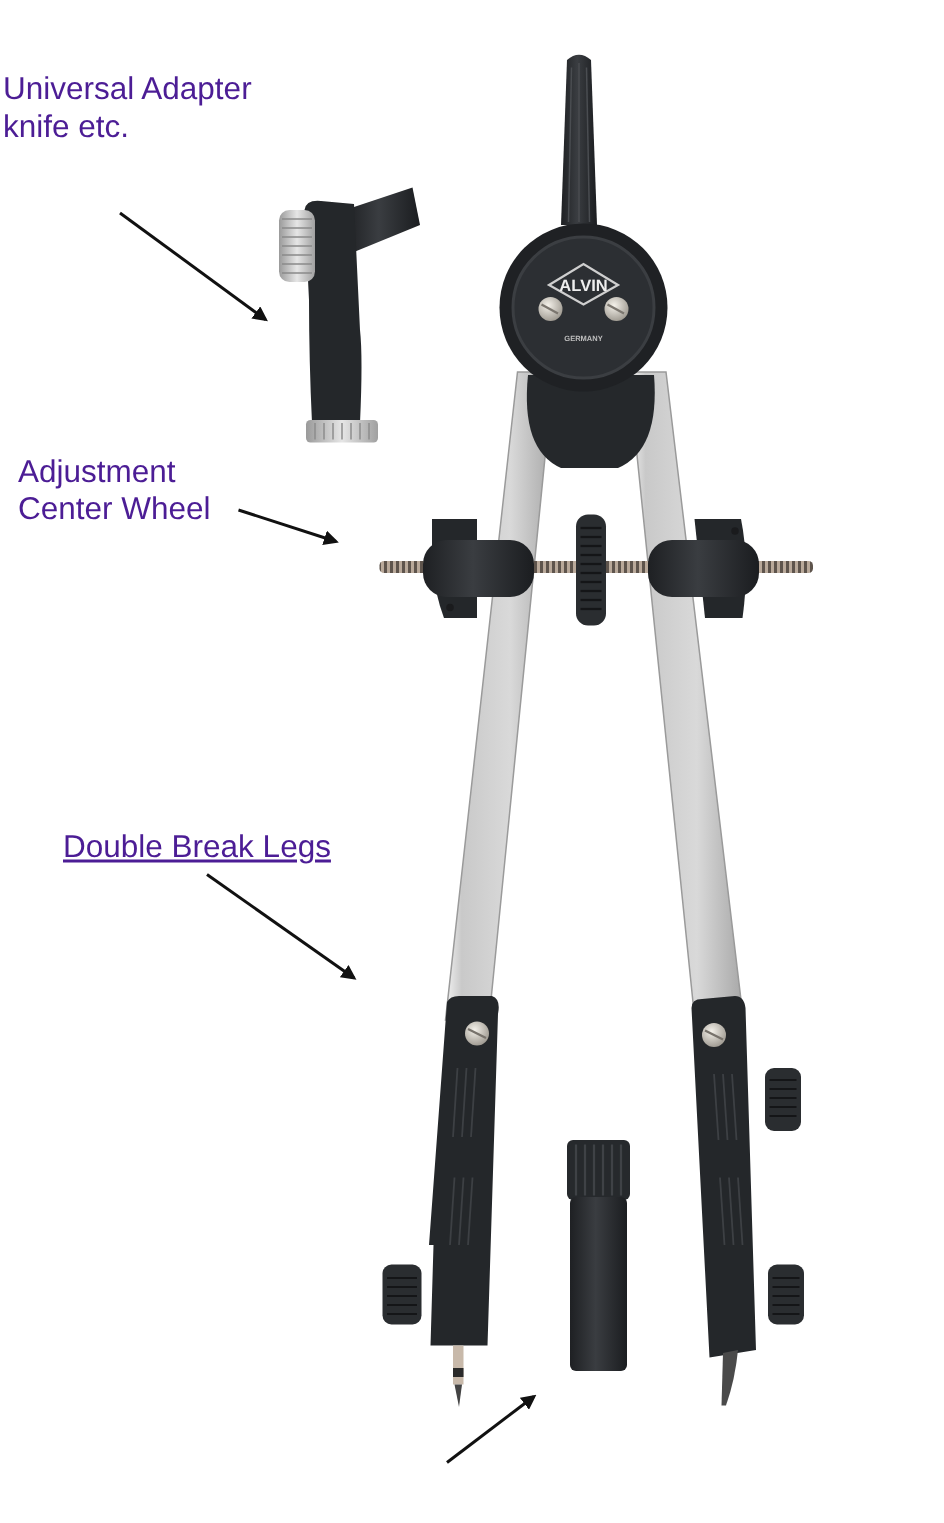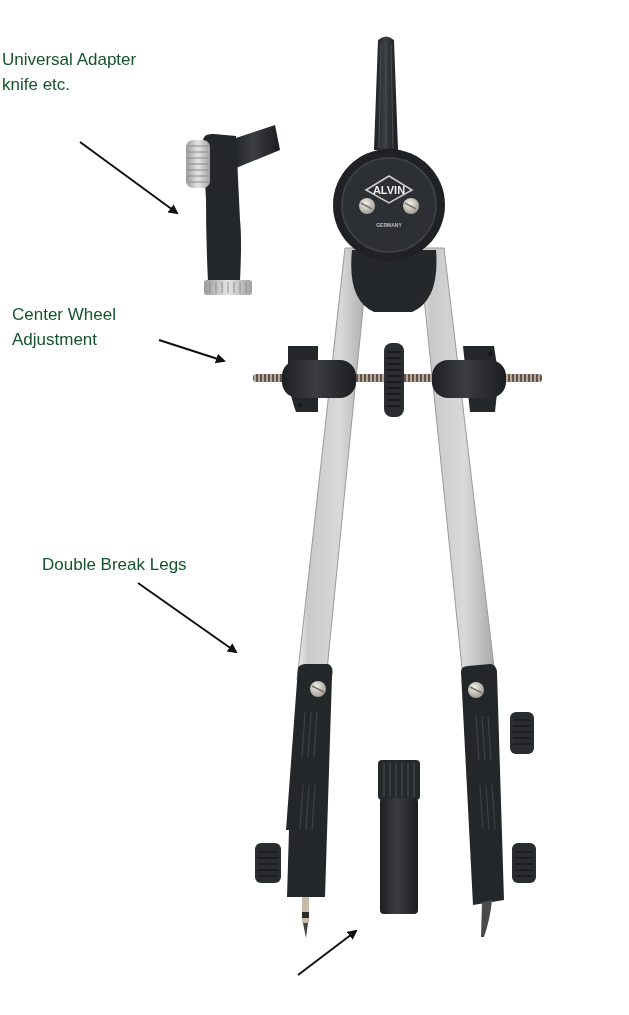--- a/index.html
+++ b/index.html
@@ -1,24 +1,24 @@
 <!DOCTYPE html>
 <html><head>
 <meta charset="utf-8">
 <style>
   html, body { margin: 0; padding: 0; background: #ffffff; }
   body { width: 629px; height: 1015px; position: relative; overflow: hidden;
          font-family: "Liberation Sans", sans-serif; }
   .stage { position: absolute; left: 0; top: 0; width: 629px; height: 1015px; }
-  .label { position: absolute; color: #14532d; font-size: 17px; line-height: 25px;
+  .label { position: absolute; color: #4c1d95; font-size: 21px; line-height: 25px;
            font-family: "Liberation Sans", sans-serif; white-space: nowrap; }
   .label span { display: block; }
   #lbl-adapter { left: 2px; top: 47px; }
   #lbl-wheel { left: 12px; top: 302px; }
-  #lbl-legs { left: 42px; top: 552px; }
+  #lbl-legs { left: 42px; top: 552px; text-decoration: underline; }
   #lbl-extra { left: 33px; top: 990px; }
   svg { position: absolute; left: 0; top: 0; }
 </style>
 </head>
 <body>
 
 <div class="stage">
 
   <svg width="629" height="1015" viewBox="0 0 629 1015">
     <defs>
@@ -201,22 +201,22 @@
       <rect x="380" y="798" width="38" height="116" rx="4" fill="url(#blackplastic)"></rect>
     </g>
   </svg>
 
   <div class="label" id="lbl-adapter">
     <span>Universal Adapter</span>
     <span>knife etc.</span>
   </div>
 
   <div class="label" id="lbl-wheel">
+    <span>Adjustment</span>
     <span>Center Wheel</span>
-    <span>Adjustment</span>
   </div>
 
   <div class="label" id="lbl-legs">
     <span>Double Break Legs</span>
   </div>
 
 
 </div>
 
 </body></html>

